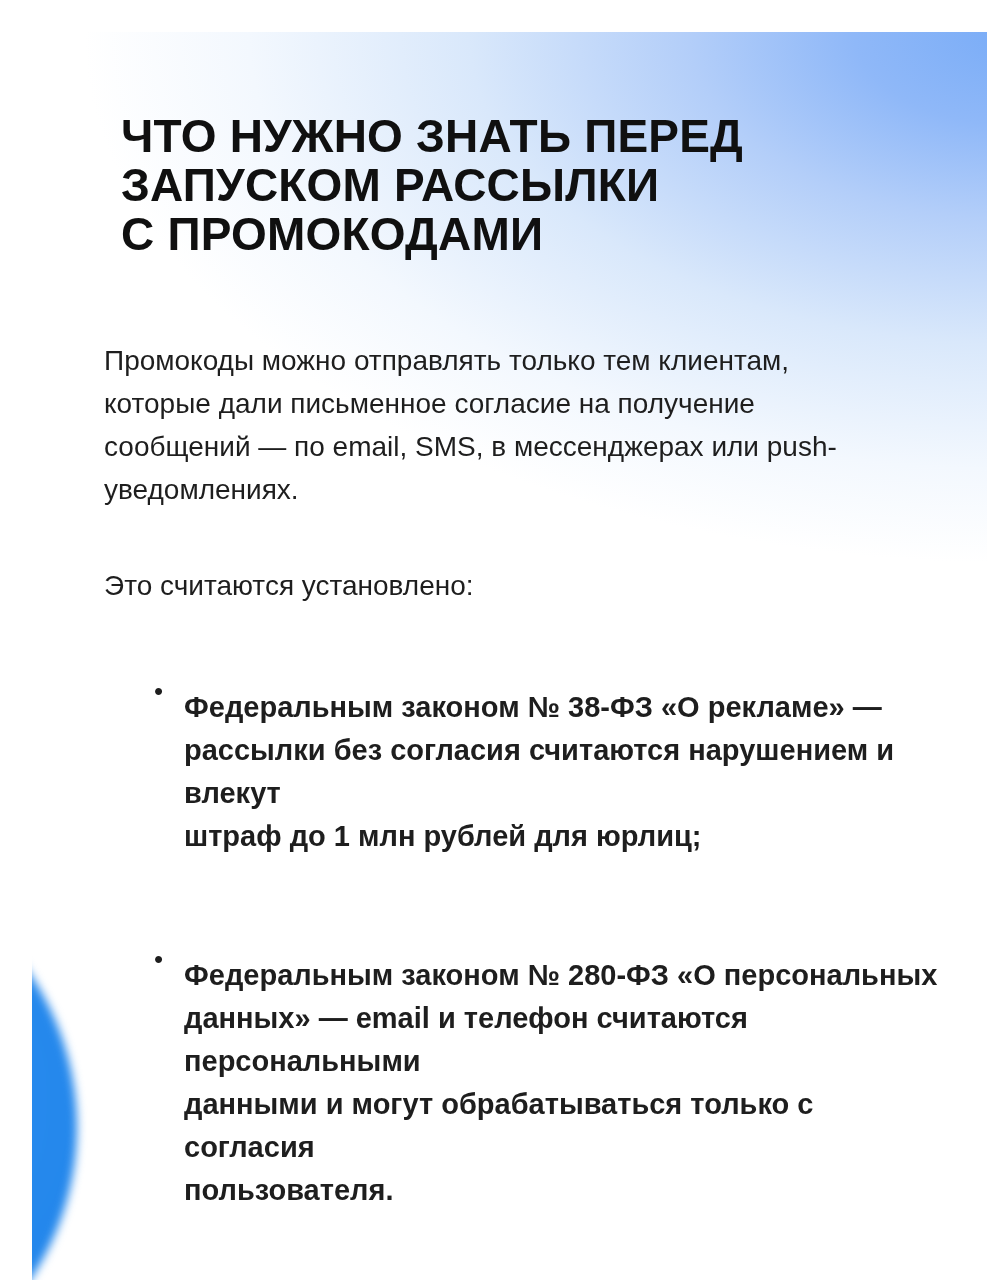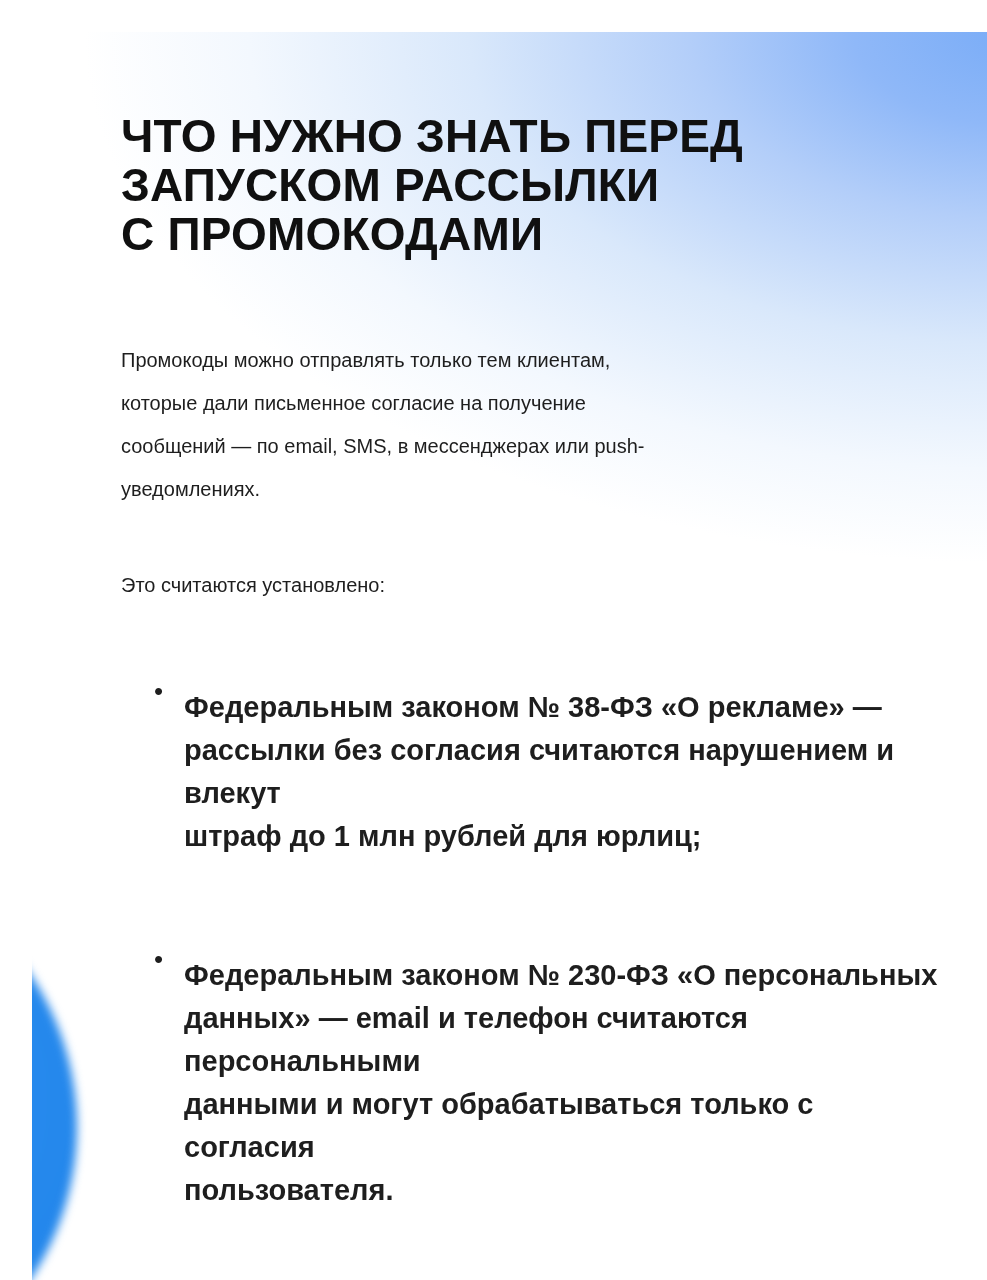--- a/index.html
+++ b/index.html
@@ -41,23 +41,23 @@
     font-size: 46px;
     line-height: 49px;
     font-weight: bold;
     letter-spacing: 0.2px;
     color: #101010;
     white-space: pre-line;
   }
 
   .body-text {
     position: absolute;
-    left: 73px;
+    left: 56px;
     width: 880px;
-    font-size: 20px;
+    font-size: 28px;
     line-height: 43px;
     color: #1e1e1e;
     white-space: pre-line;
   }
 
   .intro { top: 291px; }
   .lead  { top: 516px; }
   .outro { top: 986px; }
 
   .law-list {
@@ -109,21 +109,21 @@
 
   <ul class="law-list">
     <li>
       <span class="dot">•</span>
       <span class="li-text">Федеральным законом № 38-ФЗ «О рекламе» —
 рассылки без согласия считаются нарушением и влекут
 штраф до 1 млн рублей для юрлиц;</span>
     </li>
     <li>
       <span class="dot">•</span>
-      <span class="li-text">Федеральным законом № 230-ФЗ «О персональных
+      <span class="li-text">Федеральным законом № 280-ФЗ «О персональных
 данных» — email и телефон считаются персональными
 данными и могут обрабатываться только с согласия
 пользователя.</span>
     </li>
   </ul>
 
 
 </div>
 
 </body></html>

